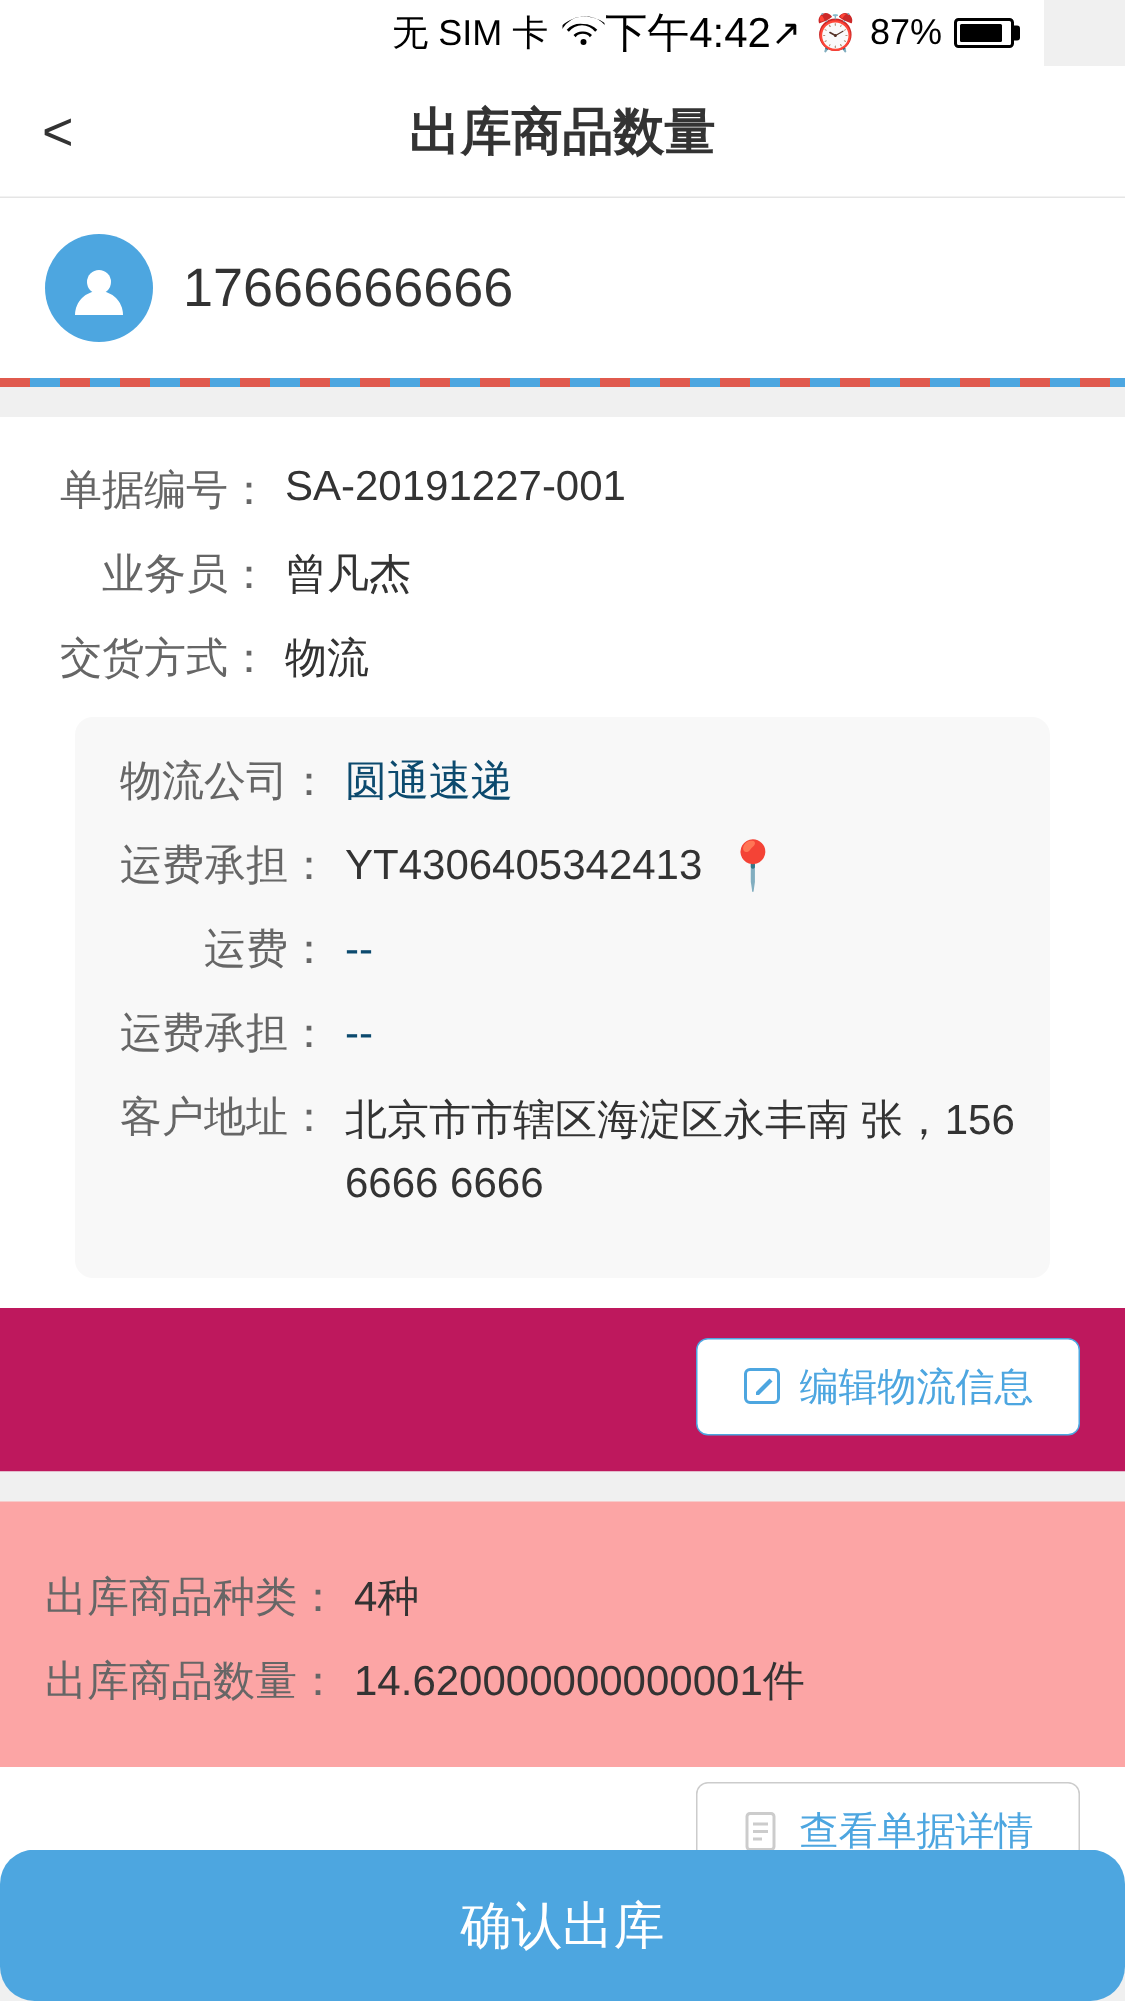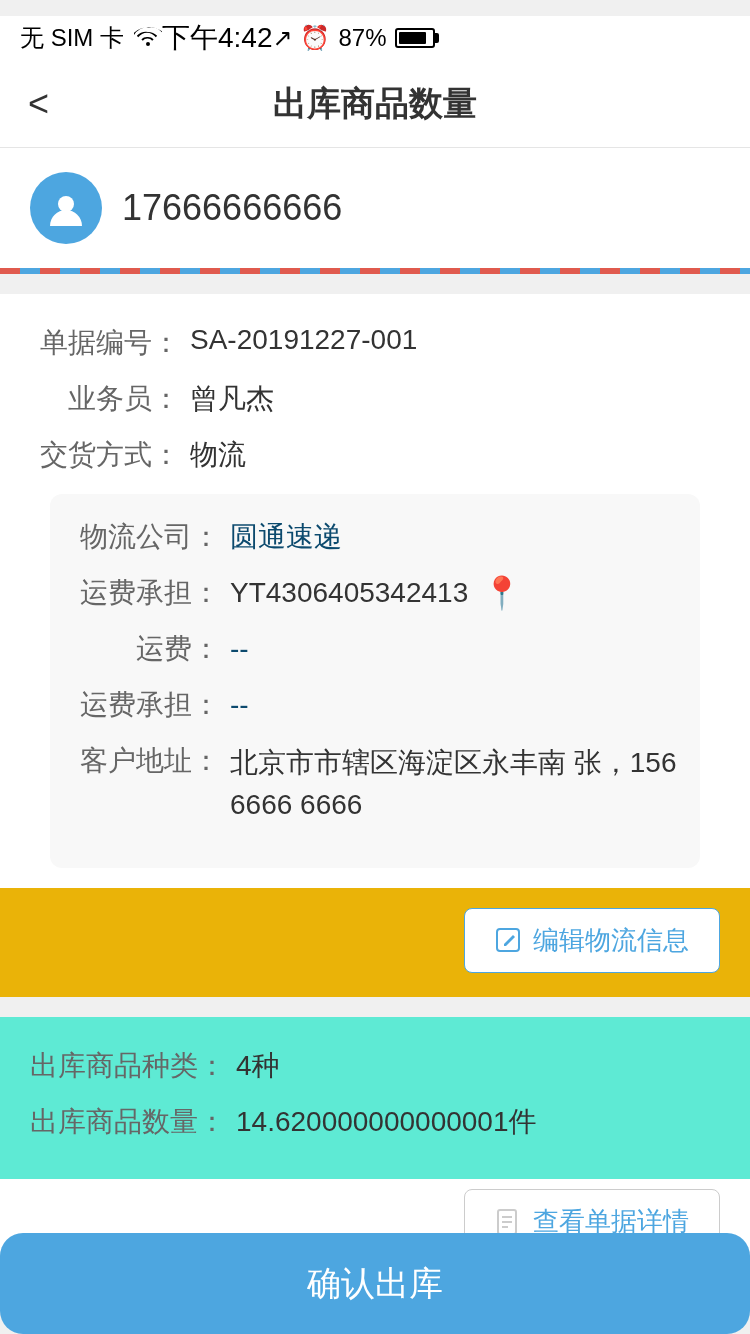--- a/index.html
+++ b/index.html
@@ -9,30 +9,29 @@
       min-height: 1334px;
       background: #f0f0f0;
       font-family: -apple-system, "PingFang SC", "Helvetica Neue", sans-serif;
       font-size: 28px;
       color: #333;
       position: relative;
     }
 
     
     .status-bar {
-      width: 750px;
+      width: 696px;
       height: 44px;
       background: #fff;
       display: flex;
       align-items: center;
-      justify-content: flex-start;
+      justify-content: flex-end;
       padding: 0 20px;
       font-size: 24px;
       color: #000;
-      margin-top: 16px;
     }
     .status-left { display: flex; align-items: center; gap: 10px; }
     .status-center { font-size: 28px; font-weight: 500; }
     .status-right { display: flex; align-items: center; gap: 8px; font-size: 24px; }
     .battery-icon {
       width: 40px; height: 20px; border: 2px solid #000; border-radius: 3px; position: relative; display: inline-flex; align-items: center; padding: 2px;
     }
     .battery-icon::after {
       content: ''; position: absolute; right: -6px; top: 50%; transform: translateY(-50%); width: 4px; height: 10px; background: #000; border-radius: 0 2px 2px 0;
     }
@@ -158,21 +157,21 @@
       margin-left: 10px;
       line-height: 1.5;
     }
 
     
     .edit-logistics-btn {
       display: flex;
       align-items: center;
       justify-content: flex-end;
       padding: 20px 30px 24px;
-      background: #eab308;
+      background: #be185d;
     }
     .edit-btn {
       border: 1.5px solid #4da6e0;
       color: #4da6e0;
       background: #fff;
       padding: 14px 30px;
       border-radius: 8px;
       font-size: 26px;
       display: flex;
       align-items: center;
@@ -181,22 +180,22 @@
     }
 
     
     .section-divider {
       height: 20px;
       background: #f0f0f0;
     }
 
     
     .goods-section {
-      background: #5eead4;
-      padding: 30px 30px 20px;
+      background: #fca5a5;
+      padding: 45px 30px 20px;
     }
     .goods-row {
       display: flex;
       align-items: center;
       margin-bottom: 18px;
       font-size: 28px;
     }
     .goods-label {
       color: #666;
       min-width: 190px;

